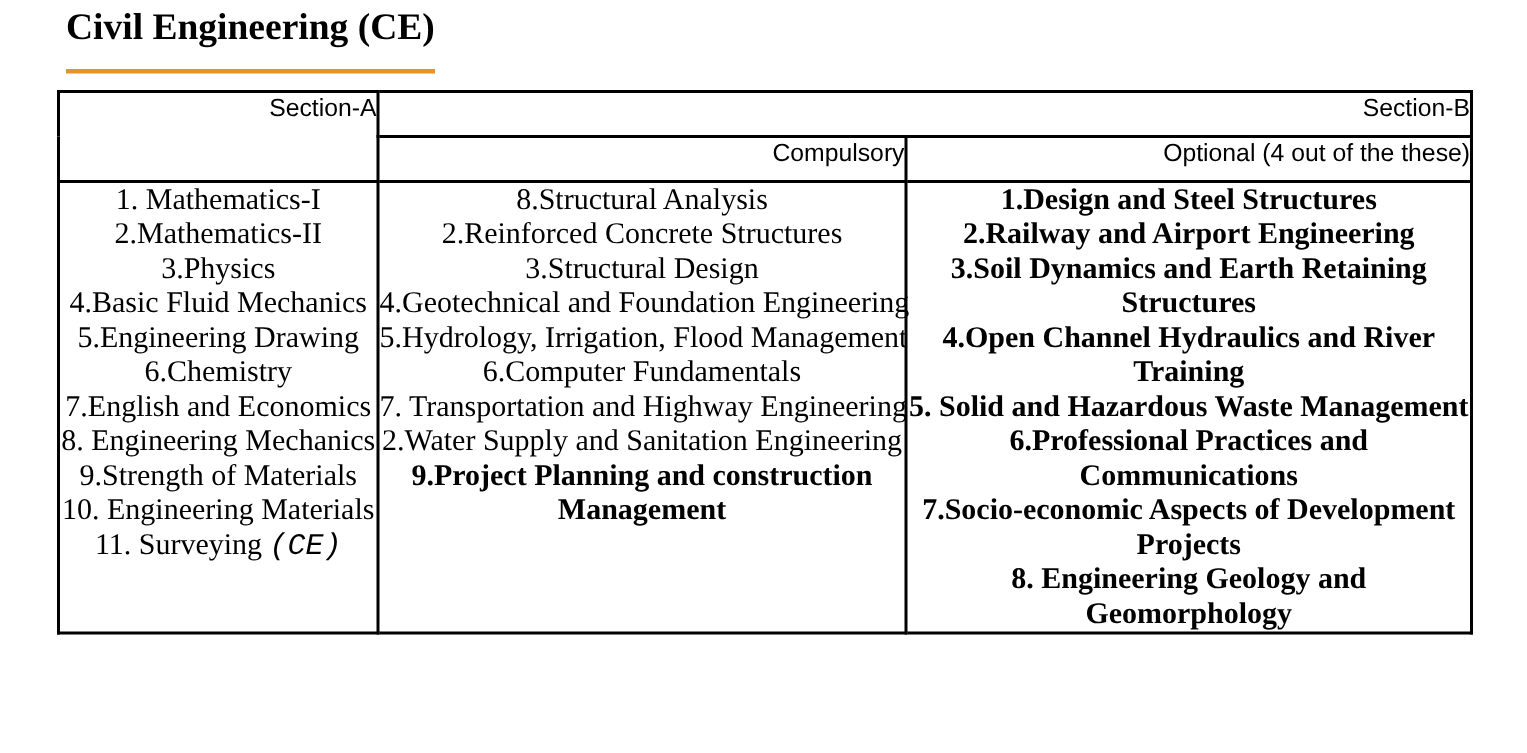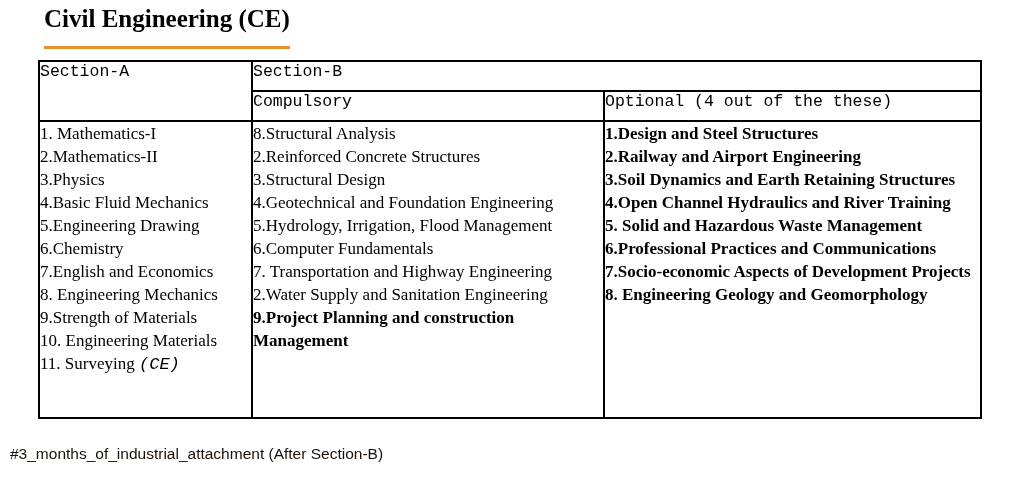--- a/index.html
+++ b/index.html
@@ -48,25 +48,25 @@
   .syllabus-table th {
     border: 2px solid #000000;
     vertical-align: top;
     padding: 0;
   }
   .col-a  { width: 213px; }
   .col-b1 { width: 352px; }
   .col-b2 { width: 377px; }
 
   .hdr {
-    text-align: left;
+    text-align: right;
     font-weight: normal;
     font-size: 16.5px;
     line-height: 20px;
-    font-family: Liberation Mono, monospace;
+    font-family: Liberation Sans, sans-serif;
   }
   .hdr-section-a {
     vertical-align: middle;
     height: 58px;
   }
   .hdr-section-b {
     height: 28px;
     vertical-align: middle;
     padding: 4px 0 4px 0;
     margin-top: 16px;
@@ -74,22 +74,23 @@
   .hdr-sub {
     height: 28px;
     vertical-align: middle;
     padding: 4px 0 5px 0;
     margin-top: 40px;
   }
 
   .body-cell {
     height: 295px;
     padding: 2px 0 0 2px;
-    font-size: 17px;
+    font-size: 20px;
     line-height: 23px;
+    text-align: center;
   }
   .body-cell ul {
     margin: 0;
     padding: 0;
     list-style: none;
   }
   .body-cell li {
     margin: 0;
     padding: 0;
     white-space: nowrap;
@@ -171,14 +172,13 @@
             <li class="wrap">6.Professional Practices and Communications</li>
             <li class="wrap">7.Socio-economic Aspects of Development Projects</li>
             <li class="wrap">8. Engineering Geology and Geomorphology</li>
           </ul>
       </td>
     </tr>
   </tbody>
 </table>
 
 <div class="notes">
-  <div>#3_months_of_industrial_attachment (After Section-B)</div>
 </div>
 
 </body></html>

